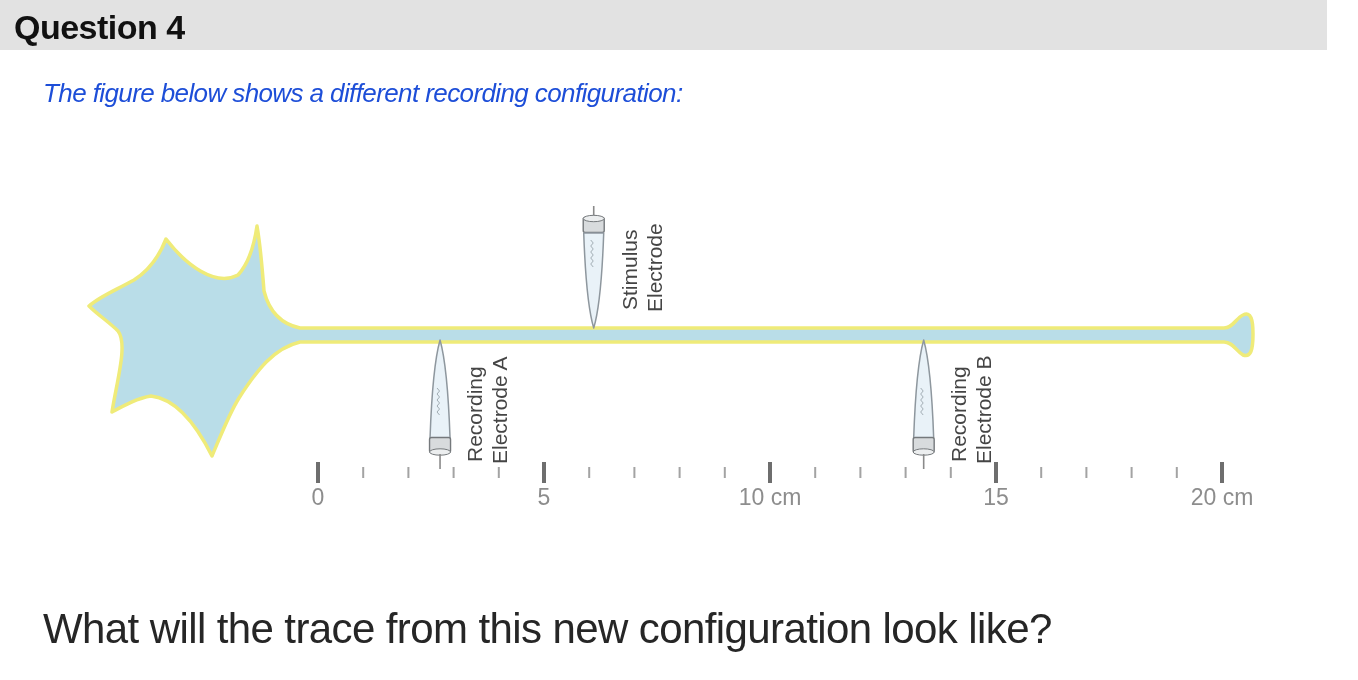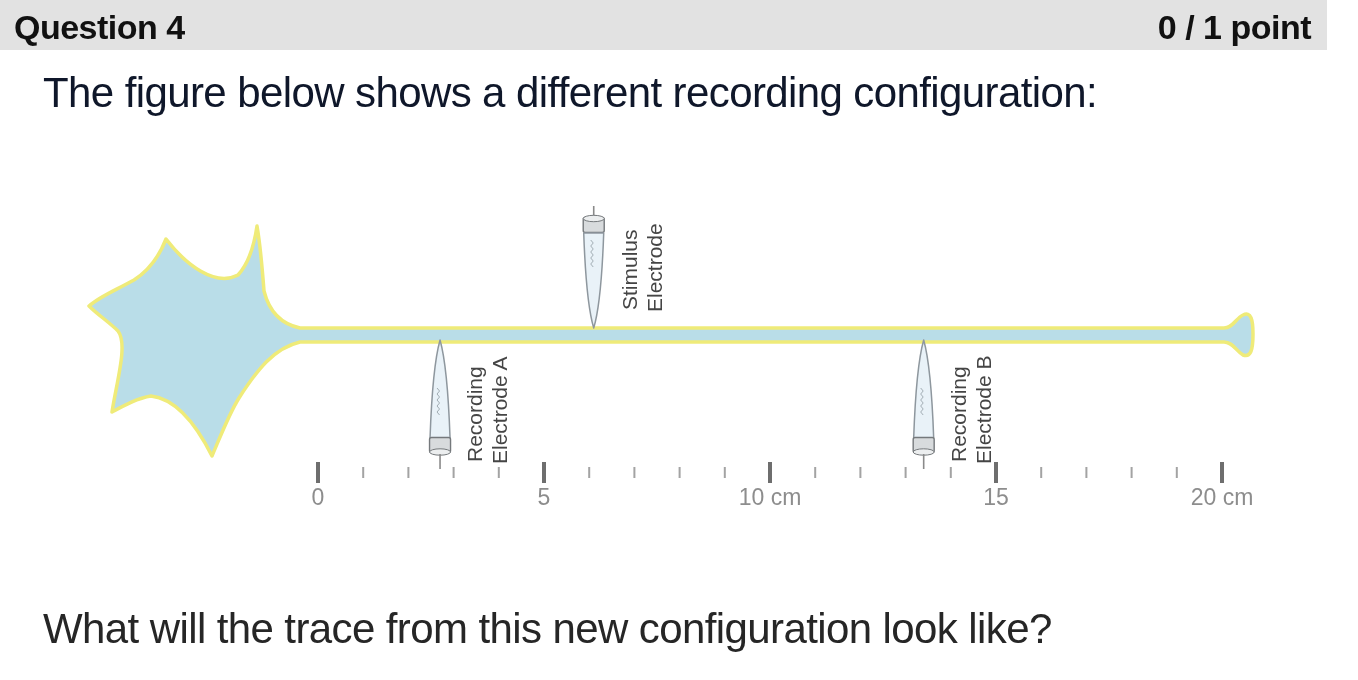--- a/index.html
+++ b/index.html
@@ -19,24 +19,25 @@
   }
   .question-header .title,
   .question-header .score{
     font-size:34px;font-weight:bold;color:#111111;
     letter-spacing:-0.5px;
     line-height:50px;
     white-space:nowrap;
   }
   .prompt-text{
     position:absolute;left:43px;top:72px;
-    font-size:42px;color:#0f172a;
+    font-size:26px;color:#1d4ed8;
     letter-spacing:-0.6px;
     line-height:42px;
     white-space:nowrap;
+    font-style:italic;
   }
   .question-text{
     position:absolute;left:43px;top:608px;
     font-size:42px;color:#262626;
     letter-spacing:-0.6px;
     line-height:42px;
     white-space:nowrap;
   }
   svg.figure{
     position:absolute;left:0;top:150px;
@@ -51,21 +52,20 @@
     font-family:"Liberation Sans","DejaVu Sans",sans-serif;
     font-size:23px;
     fill:#8d8d8d;
   }
 </style>
 </head>
 <body>
 
 <div class="question-header">
   <div class="title">Question 4</div>
-  <div class="score">0 / 1 point</div>
 </div>
 
 <div class="prompt-text">The figure below shows a different recording configuration:</div>
 
 <svg class="figure" viewBox="0 150 1358 390">
 
   <path d="M300,328
        C281,324 269,311 264,291
        C262,265 260,243 257,226
        C254,247 249,263 238,275

